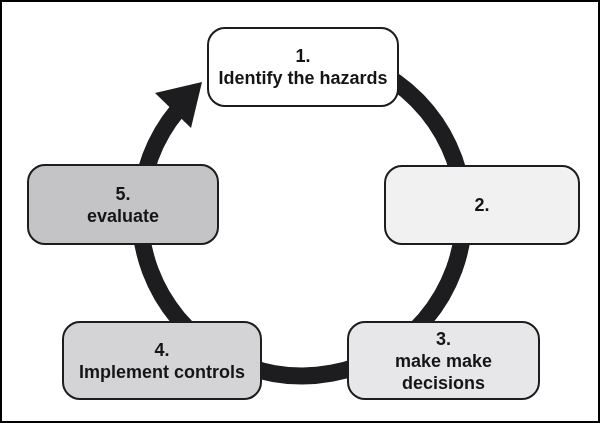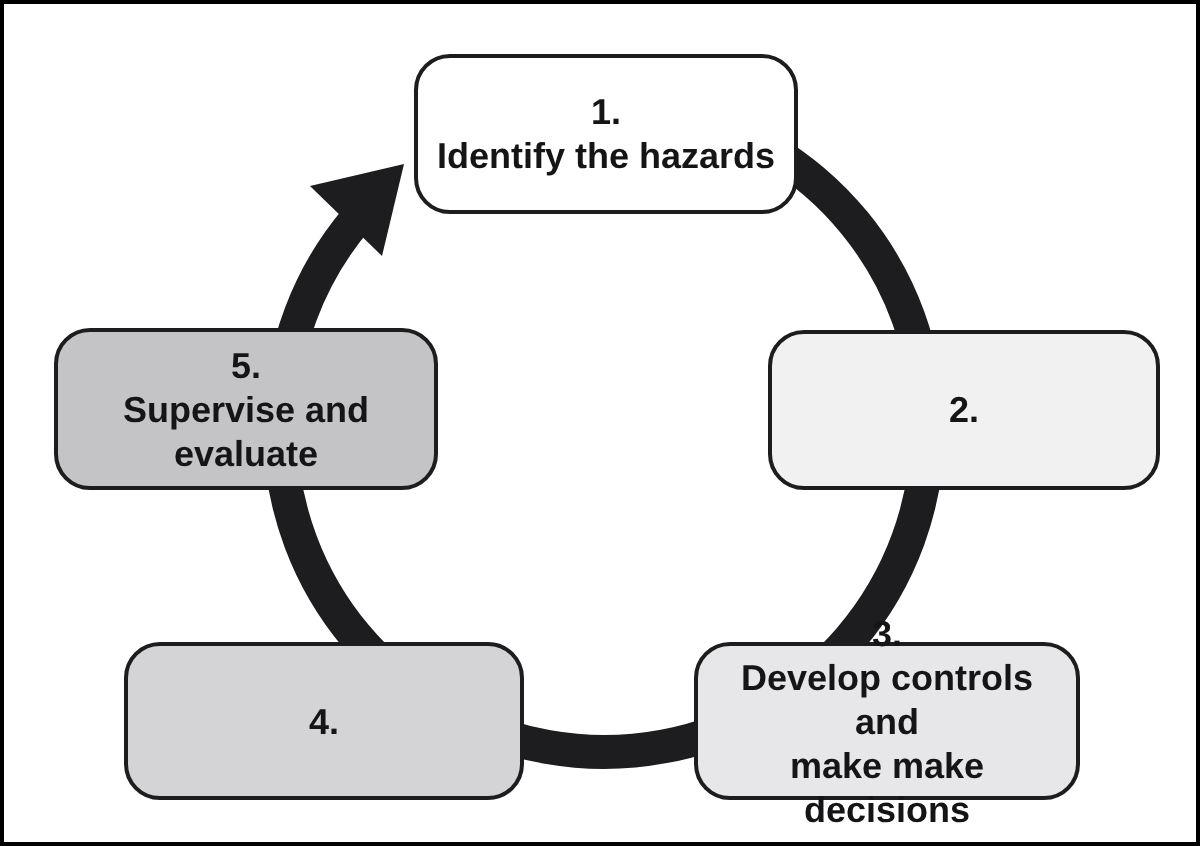--- a/index.html
+++ b/index.html
@@ -58,28 +58,27 @@
     <span></span>
   </div>
 
   <div id="box2" class="step-box" style="background-color: rgb(241, 241, 242);">
     <span>2.</span>
     <span></span>
   </div>
 
   <div id="box3" class="step-box" style="background-color: rgb(231, 231, 233);">
     <span>3.</span>
-    <span>Develop controls and</span>
     <span>make make decisions</span>
   </div>
 
   <div id="box4" class="step-box" style="background-color: rgb(212, 212, 214);">
     <span>4.</span>
+    <span>Implement controls</span>
     <span></span>
   </div>
 
   <div id="box5" class="step-box" style="background-color: rgb(196, 196, 198);">
     <span>5.</span>
-    <span>Supervise and</span>
     <span>evaluate</span>
   </div>
 
 </div>
 
 </body></html>

